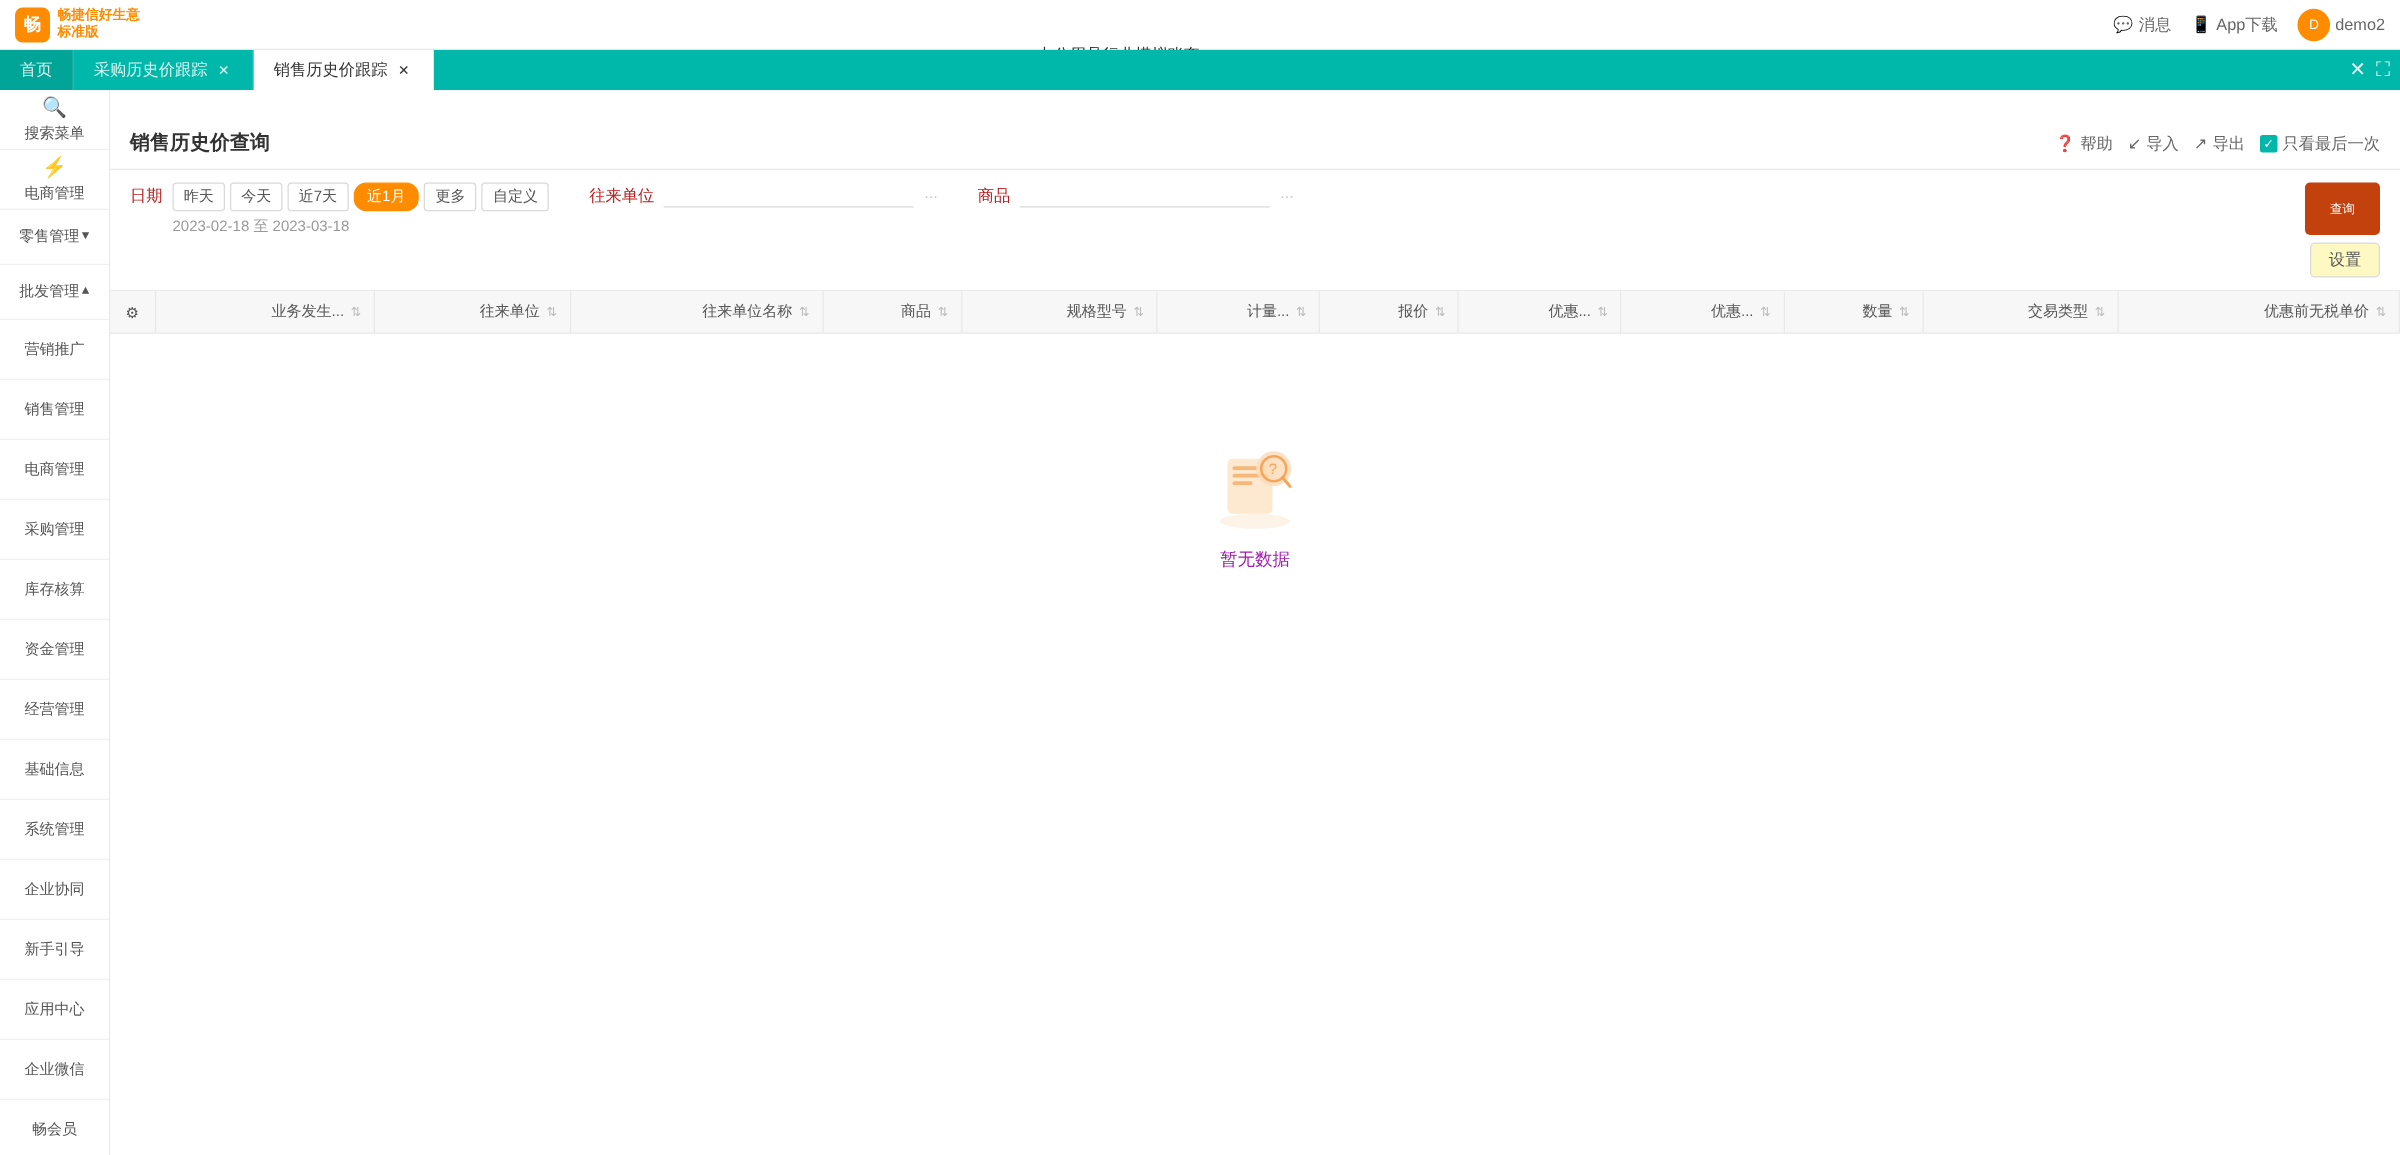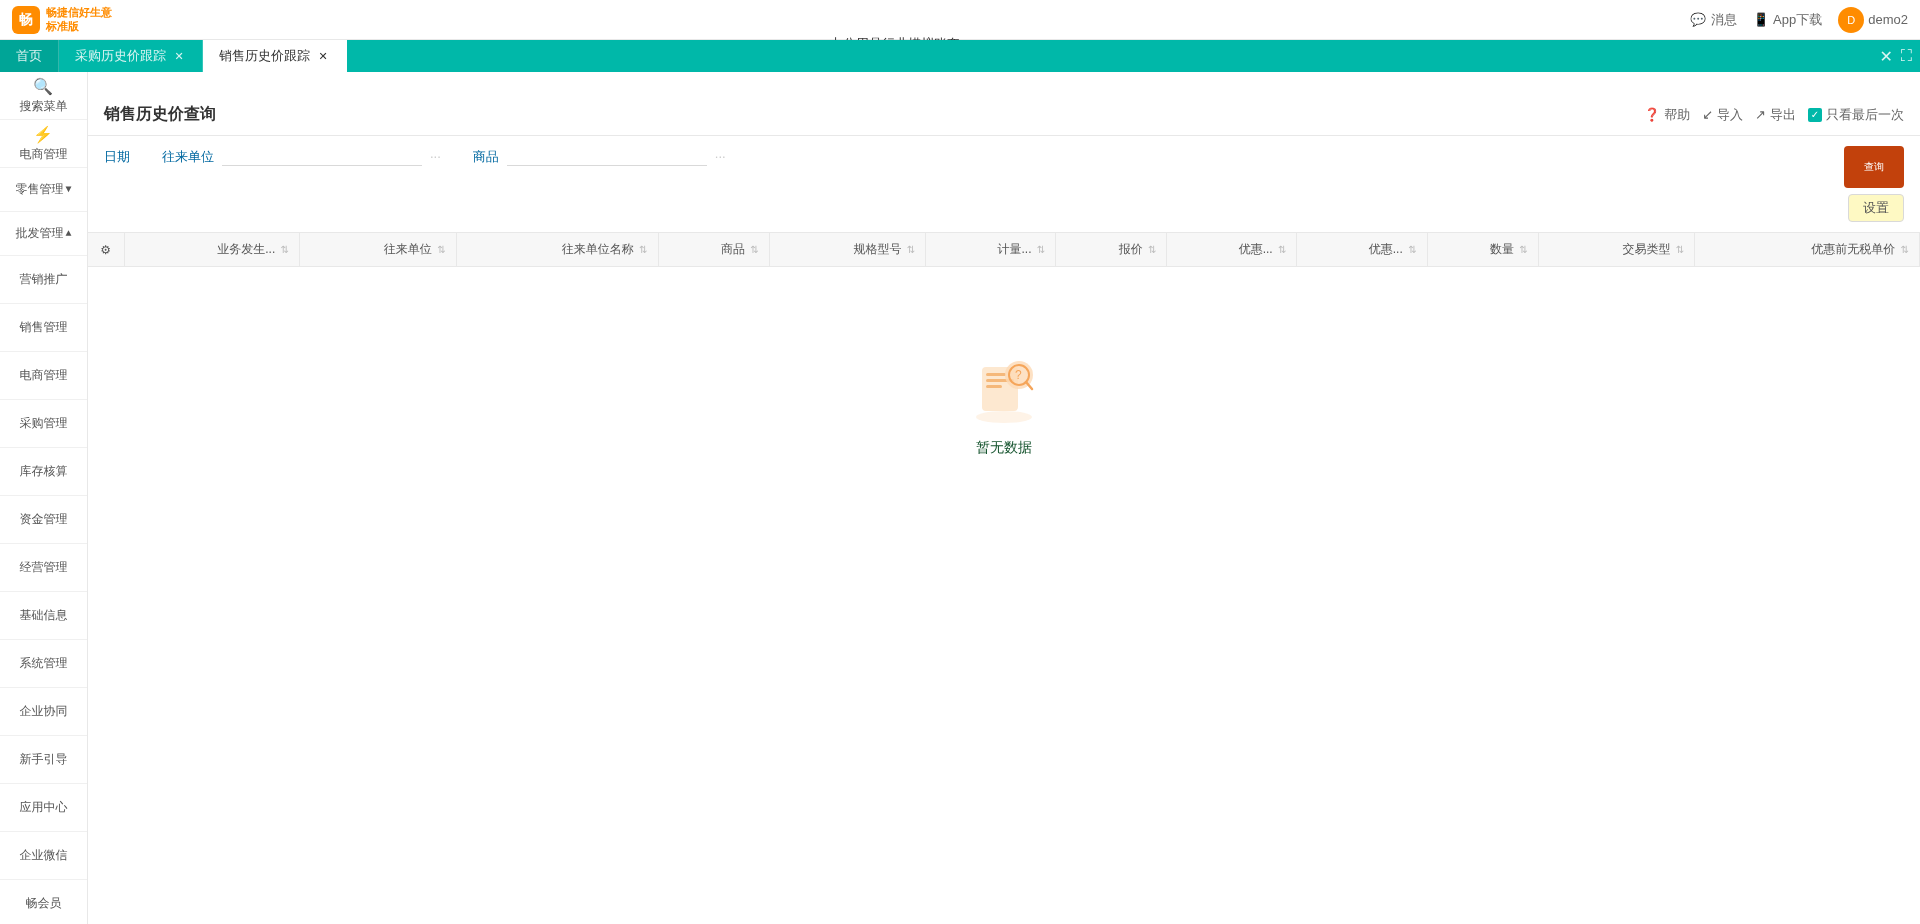--- a/index.html
+++ b/index.html
@@ -126,21 +126,21 @@
     .filter-row {
       display: flex;
       align-items: flex-start;
       padding: 10px 16px 10px 16px;
       gap: 16px;
       background: #fff;
       border-bottom: 1px solid #e8e8e8;
       flex-shrink: 0;
     }
     .filter-group { display: flex; align-items: flex-start; gap: 8px; }
-    .filter-label { color: #0369a1; font-size: 13px; white-space: nowrap; padding-top: 2px; }
+    .filter-label { color: #b91c1c; font-size: 13px; white-space: nowrap; padding-top: 2px; }
     .date-options { display: flex; flex-direction: column; gap: 4px; }
     .date-buttons { display: flex; align-items: center; gap: 4px; }
     .date-btn { padding: 2px 8px; border: 1px solid #d9d9d9; border-radius: 3px; background: #fff; cursor: pointer; font-size: 12px; color: #555; }
     .date-btn.active { background: #ff8c00; border-color: #ff8c00; color: white; border-radius: 10px; padding: 2px 10px; }
     .date-range { font-size: 12px; color: #999; }
     .filter-input { border: none; border-bottom: 1px solid #d9d9d9; padding: 2px 4px; width: 200px; font-size: 13px; outline: none; background: transparent; }
     .filter-dots { color: #ccc; font-size: 13px; }
 
     .query-btn { background: #c2410c; color: white; border: none; padding: 14px 20px; border-radius: 4px; cursor: pointer; font-size: 10px; }
     .settings-btn { background: #fef9c3; color: #555; border: 1px solid #d9d9d9; padding: 4px 14px; border-radius: 4px; cursor: pointer; font-size: 13px; }
@@ -182,21 +182,21 @@
       align-items: center;
       justify-content: center;
       padding: 80px 20px;
       color: #ccc;
     }
     .empty-icon {
       width: 80px;
       height: 80px;
       margin-bottom: 12px;
     }
-    .empty-text { font-size: 14px; color: #14532d; }
+    .empty-text { font-size: 14px; color: #a21caf; }
   </style>
 </head>
 <body>
 
 <div class="top-bar">
   <div class="top-bar-left">
     <div class="logo-area">
       <div class="logo-icon">畅</div>
       <div class="logo-text">
         <div>畅捷信好生意</div>
@@ -327,20 +327,31 @@
             <div class="checkbox-checked">✓</div>
             <span>只看最后一次</span>
           </div>
         </div>
       </div>
     </div>
 
     <div class="filter-row">
       <div class="filter-group">
         <span class="filter-label">日期</span>
+        <div class="date-options">
+          <div class="date-buttons">
+            <button class="date-btn">昨天</button>
+            <button class="date-btn">今天</button>
+            <button class="date-btn">近7天</button>
+            <button class="date-btn active">近1月</button>
+            <button class="date-btn">更多</button>
+            <button class="date-btn">自定义</button>
+          </div>
+          <div class="date-range">2023-02-18 至 2023-03-18</div>
+        </div>
       </div>
 
       <div class="filter-group" style="margin-left:16px;">
         <span class="filter-label">往来单位</span>
         <input class="filter-input" type="text" style="">
         <span class="filter-dots">...</span>
       </div>
 
       <div class="filter-group" style="margin-left:16px;">
         <span class="filter-label">商品</span>

